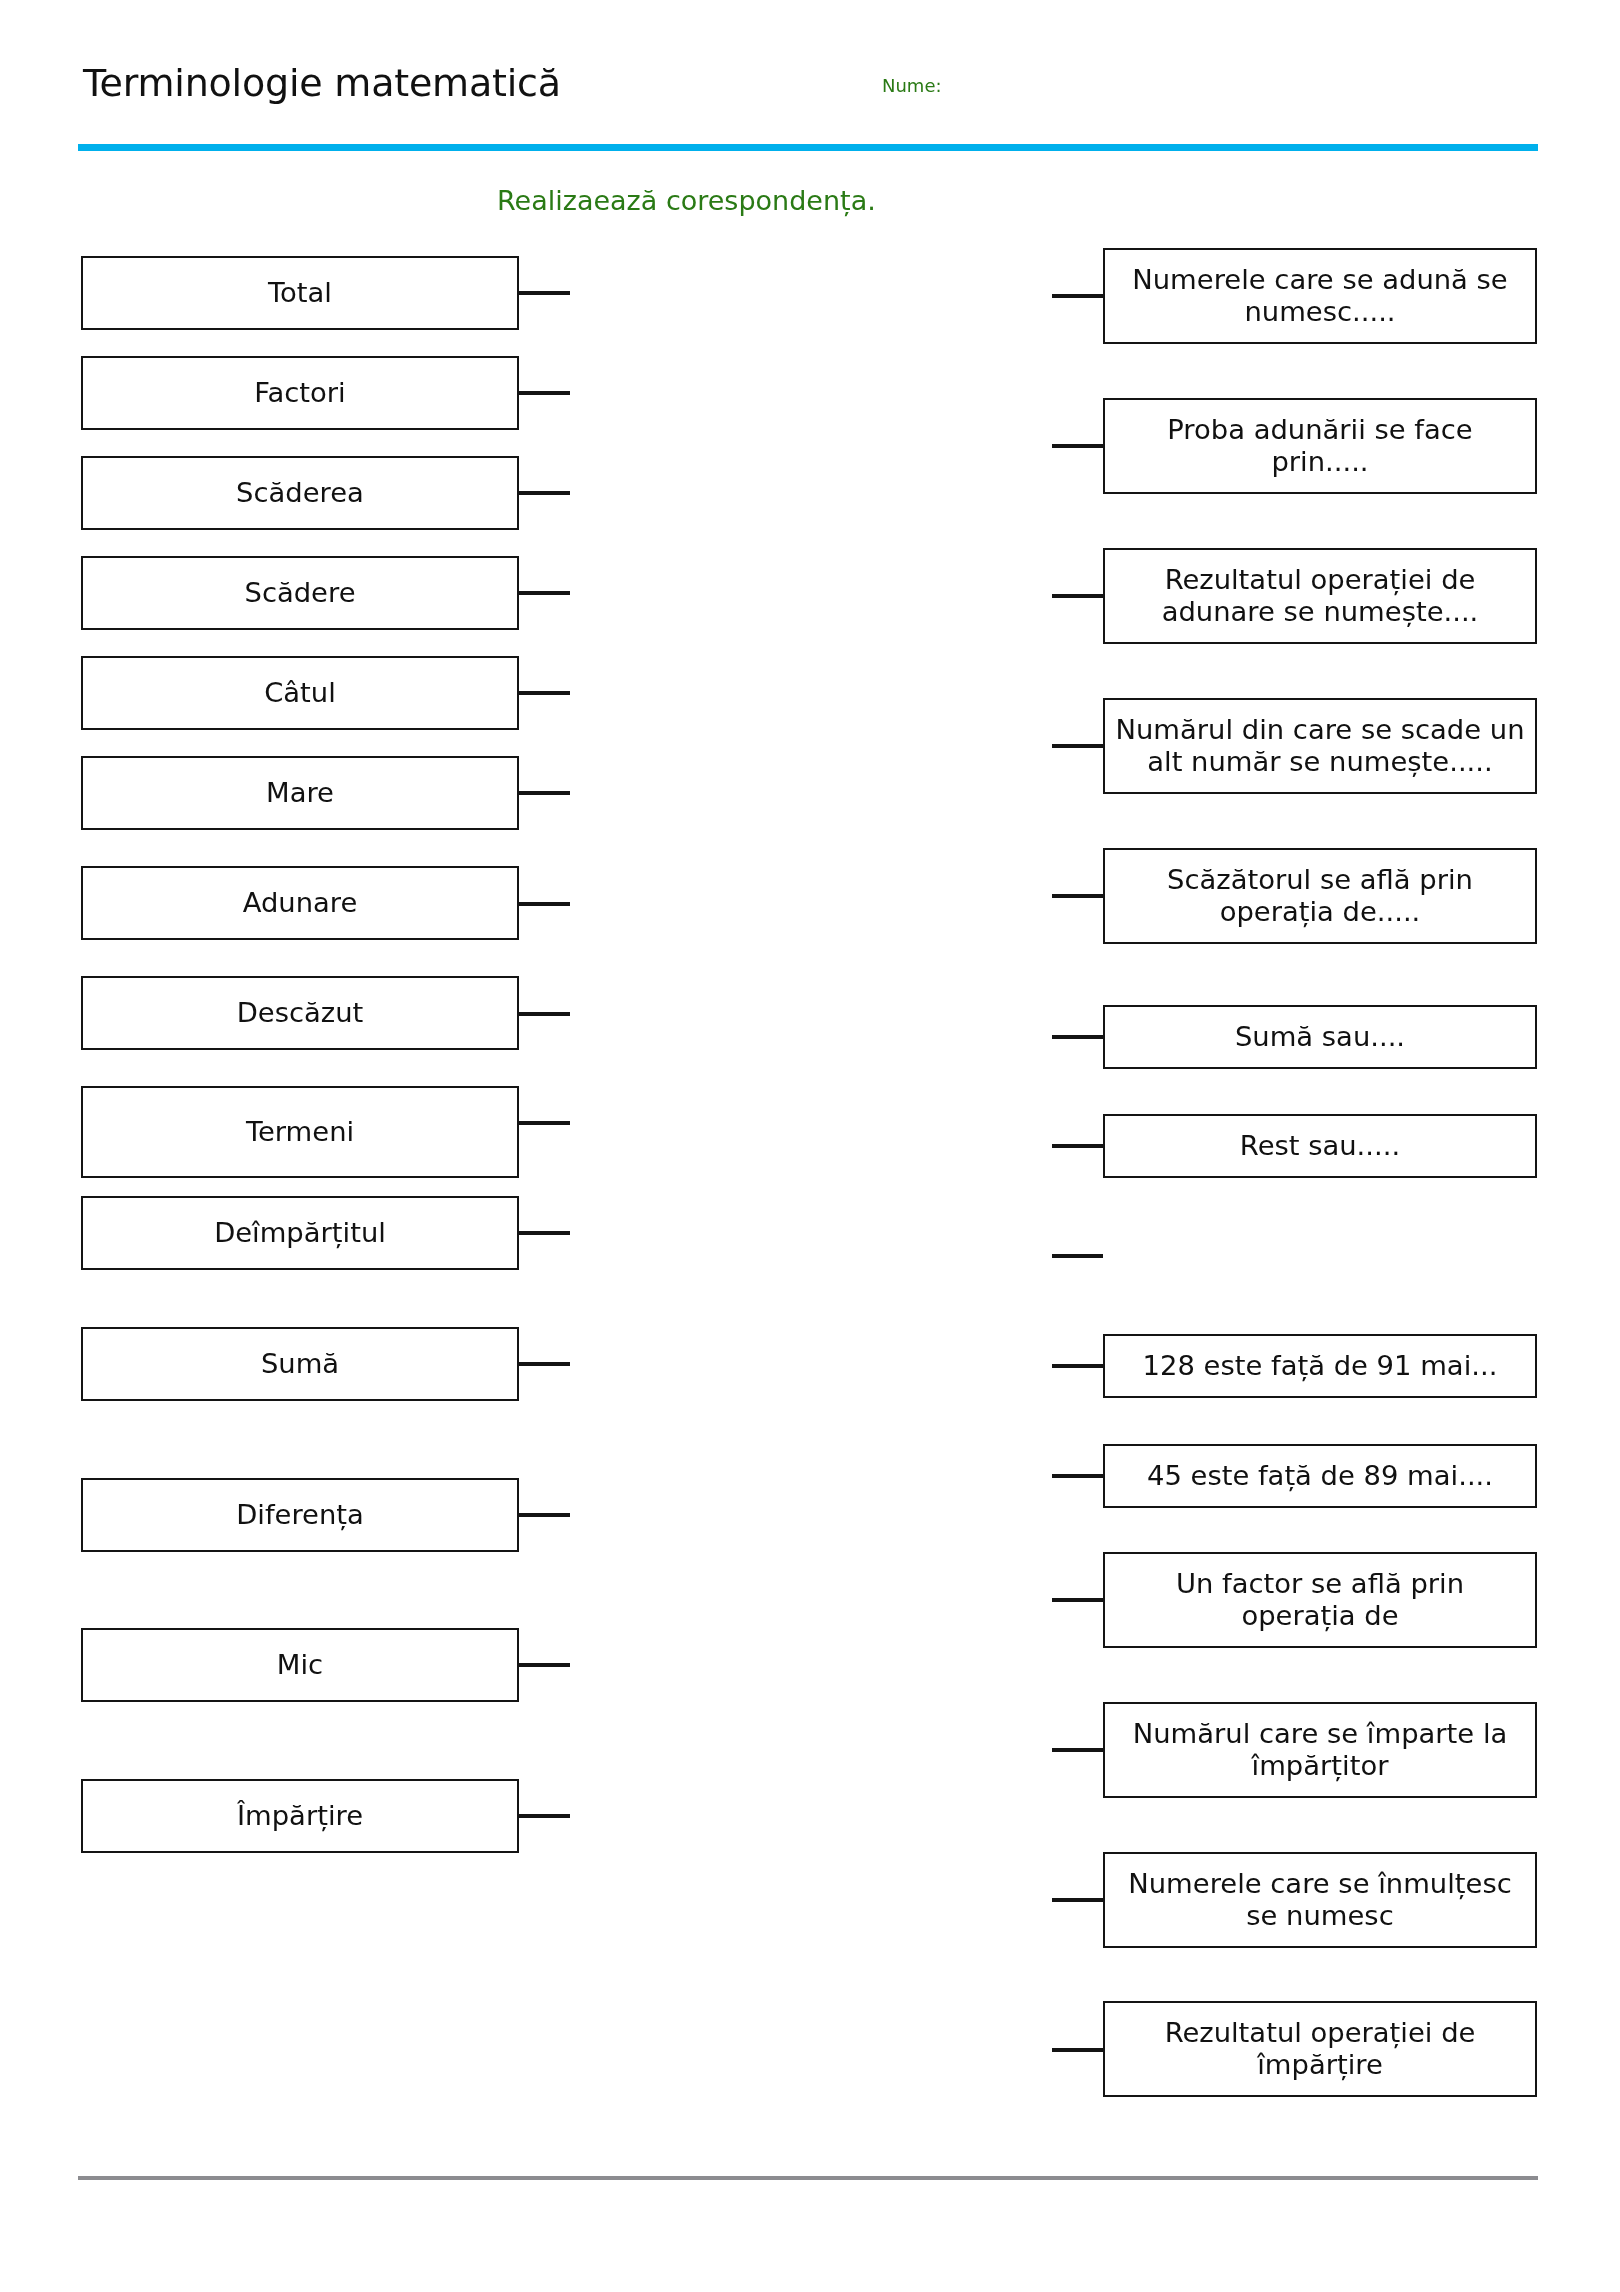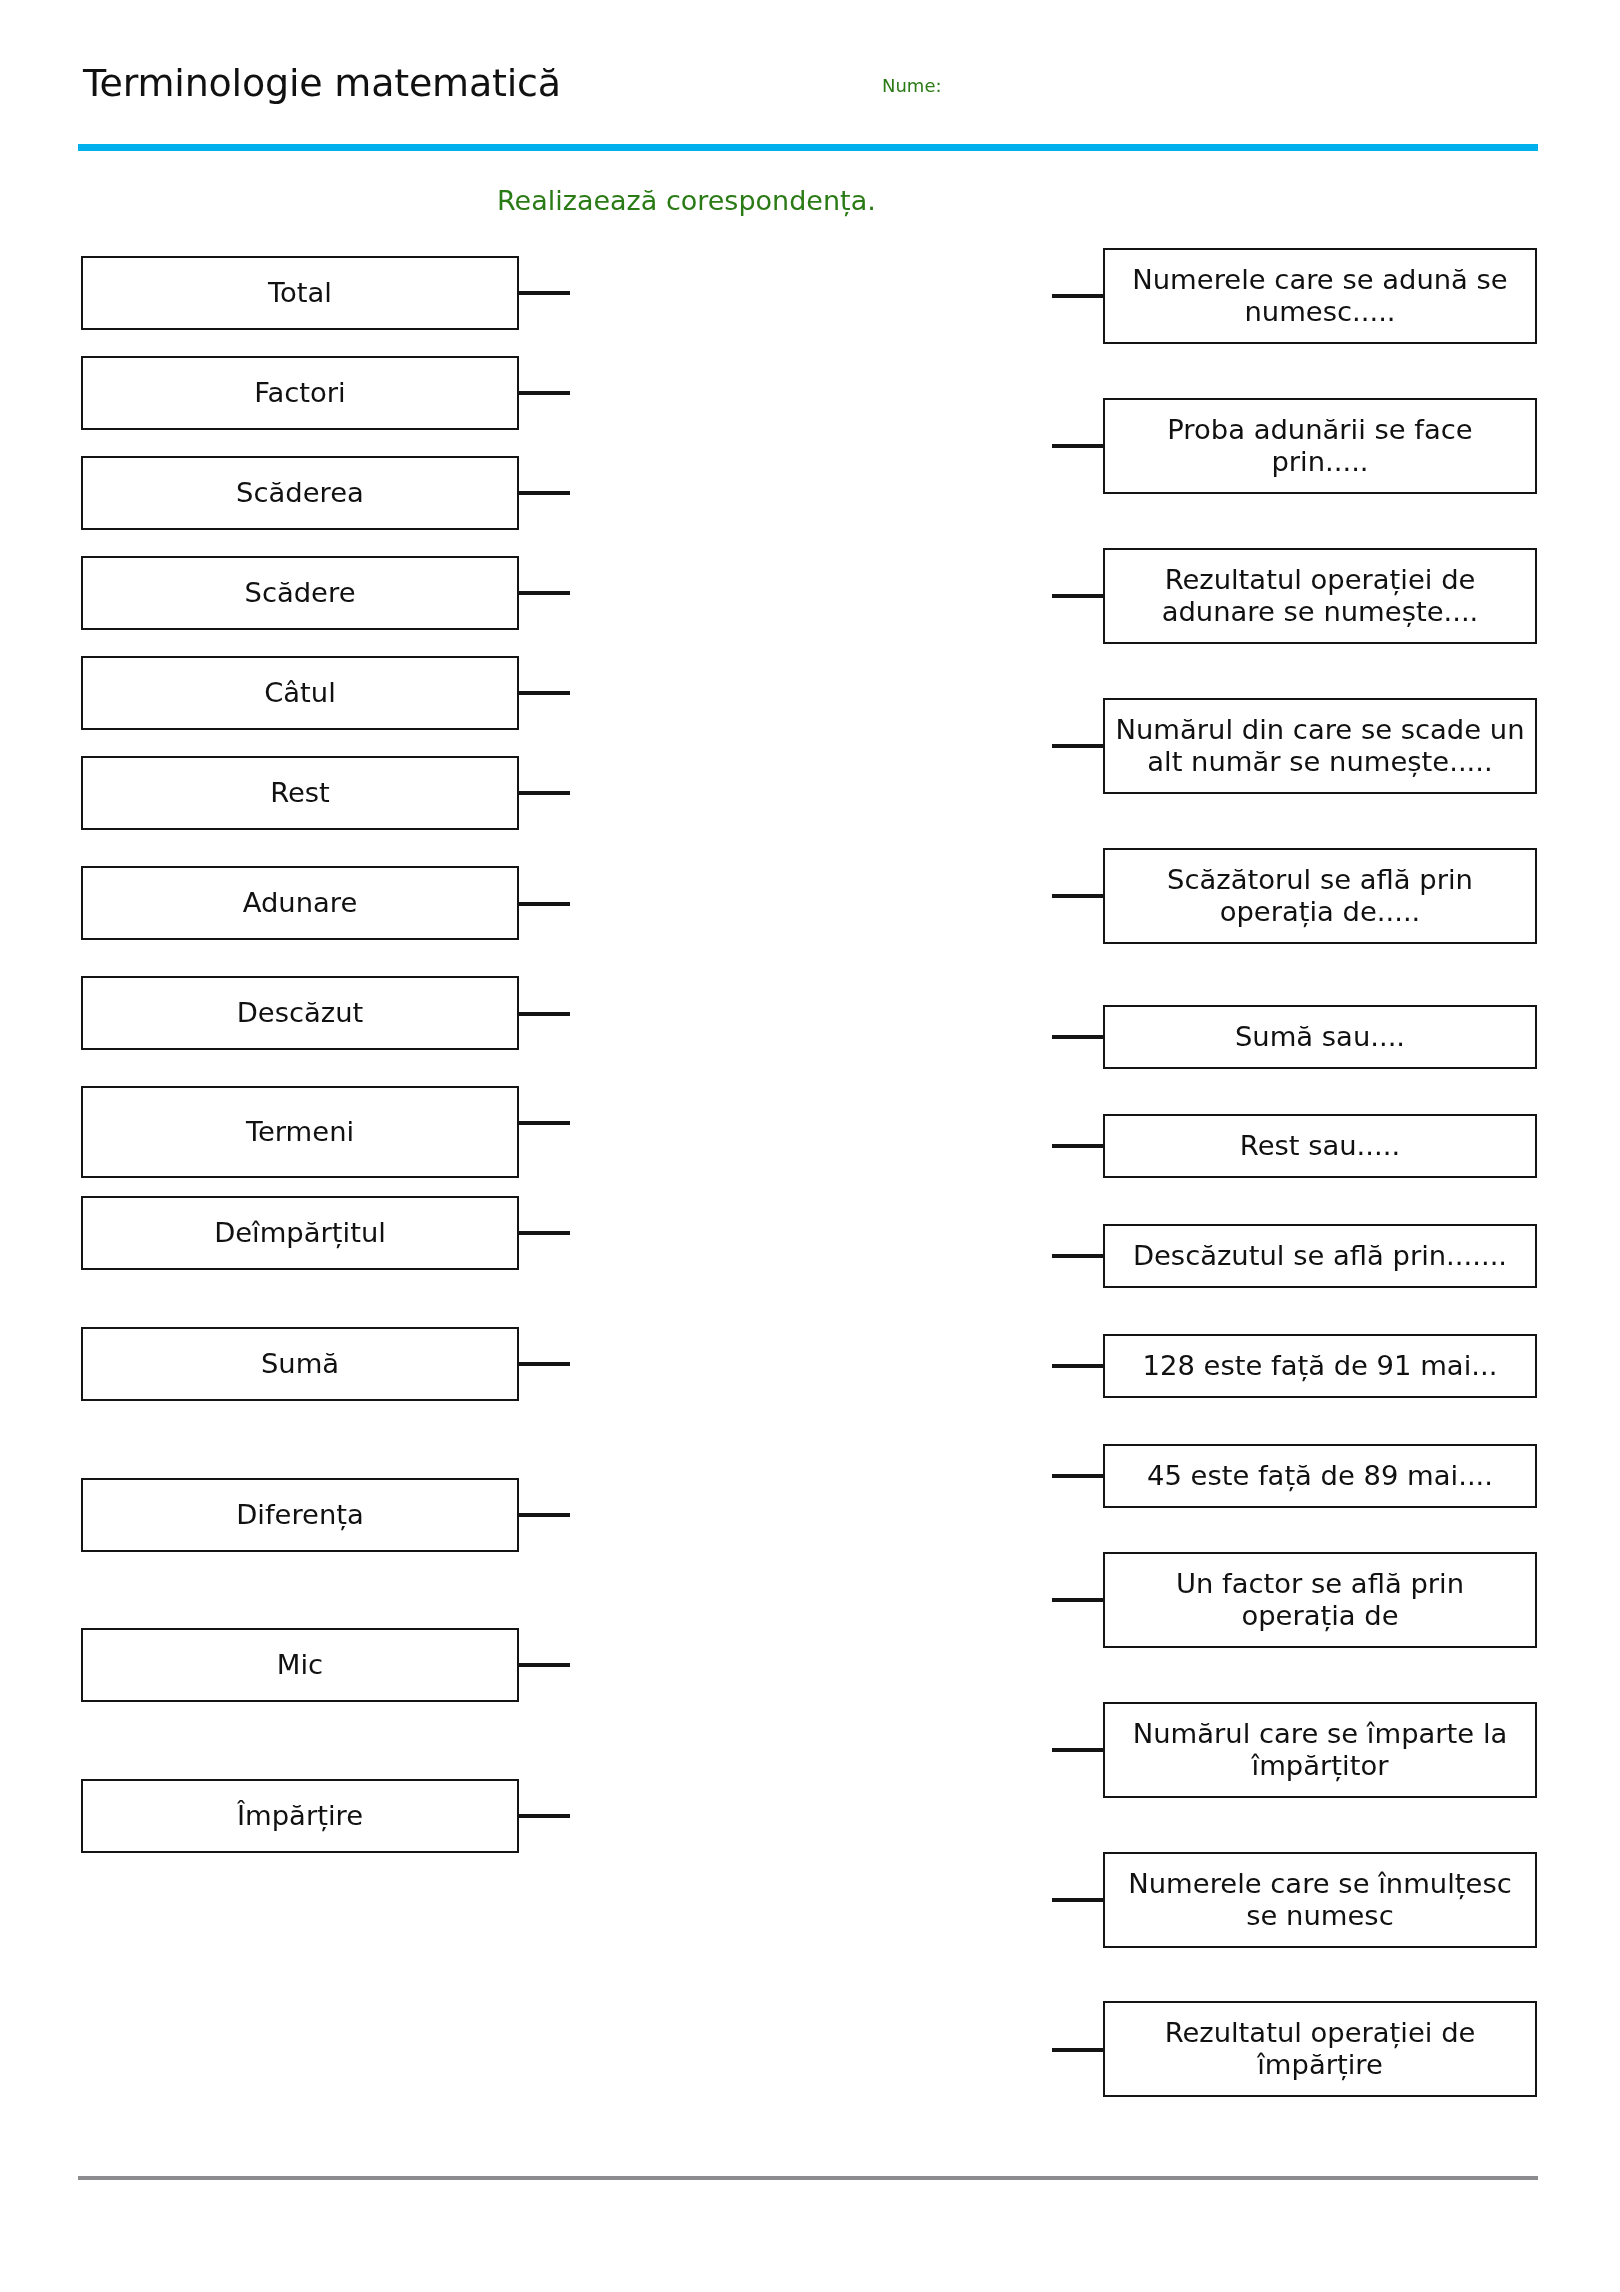--- a/index.html
+++ b/index.html
@@ -134,21 +134,21 @@
     <div class="box box-left" style="top: 256px; height: 74px;">Total</div>
     <div class="stub stub-left" style="top: 291px;"></div>
     <div class="box box-left" style="top: 356px; height: 74px;">Factori</div>
     <div class="stub stub-left" style="top: 391px;"></div>
     <div class="box box-left" style="top: 456px; height: 74px;">Scăderea</div>
     <div class="stub stub-left" style="top: 491px;"></div>
     <div class="box box-left" style="top: 556px; height: 74px;">Scădere</div>
     <div class="stub stub-left" style="top: 591px;"></div>
     <div class="box box-left" style="top: 656px; height: 74px;">Câtul</div>
     <div class="stub stub-left" style="top: 691px;"></div>
-    <div class="box box-left" style="top: 756px; height: 74px;">Rest</div>
+    <div class="box box-left" style="top: 756px; height: 74px;">Mare</div>
     <div class="stub stub-left" style="top: 791px;"></div>
     <div class="box box-left" style="top: 866px; height: 74px;">Adunare</div>
     <div class="stub stub-left" style="top: 902px;"></div>
     <div class="box box-left" style="top: 976px; height: 74px;">Descăzut</div>
     <div class="stub stub-left" style="top: 1012px;"></div>
     <div class="box box-left" style="top: 1086px; height: 92px;">Termeni</div>
     <div class="stub stub-left" style="top: 1121px;"></div>
     <div class="box box-left" style="top: 1196px; height: 74px;">Deîmpărțitul</div>
     <div class="stub stub-left" style="top: 1231px;"></div>
     <div class="box box-left" style="top: 1327px; height: 74px;">Sumă</div>
@@ -166,21 +166,20 @@
     <div class="box box-right" style="top: 548px; height: 96px;">Rezultatul operației de adunare se numește....</div>
     <div class="stub stub-right" style="top: 594px;"></div>
     <div class="box box-right" style="top: 698px; height: 96px;">Numărul din care se scade un alt număr se numește.....</div>
     <div class="stub stub-right" style="top: 744px;"></div>
     <div class="box box-right" style="top: 848px; height: 96px;">Scăzătorul se află prin operația de.....</div>
     <div class="stub stub-right" style="top: 894px;"></div>
     <div class="box box-right" style="top: 1005px; height: 64px;">Sumă sau....</div>
     <div class="stub stub-right" style="top: 1035px;"></div>
     <div class="box box-right" style="top: 1114px; height: 64px;">Rest sau.....</div>
     <div class="stub stub-right" style="top: 1144px;"></div>
-    <div class="box box-right" style="top: 1224px; height: 64px;">Descăzutul se află prin.......</div>
     <div class="stub stub-right" style="top: 1254px;"></div>
     <div class="box box-right" style="top: 1334px; height: 64px;">128 este față de 91 mai...</div>
     <div class="stub stub-right" style="top: 1364px;"></div>
     <div class="box box-right" style="top: 1444px; height: 64px;">45 este față de 89 mai....</div>
     <div class="stub stub-right" style="top: 1474px;"></div>
     <div class="box box-right" style="top: 1552px; height: 96px;">Un factor se află prin operația de</div>
     <div class="stub stub-right" style="top: 1598px;"></div>
     <div class="box box-right" style="top: 1702px; height: 96px;">Numărul care se împarte la împărțitor</div>
     <div class="stub stub-right" style="top: 1748px;"></div>
     <div class="box box-right" style="top: 1852px; height: 96px;">Numerele care se înmulțesc se numesc</div>

